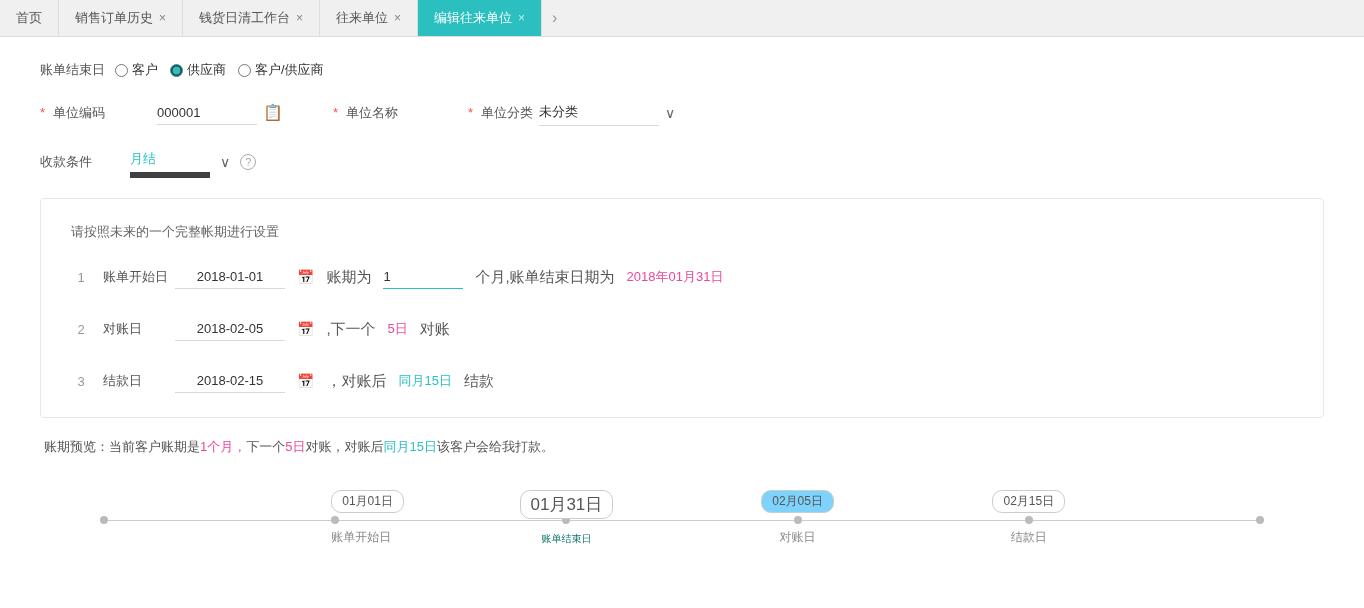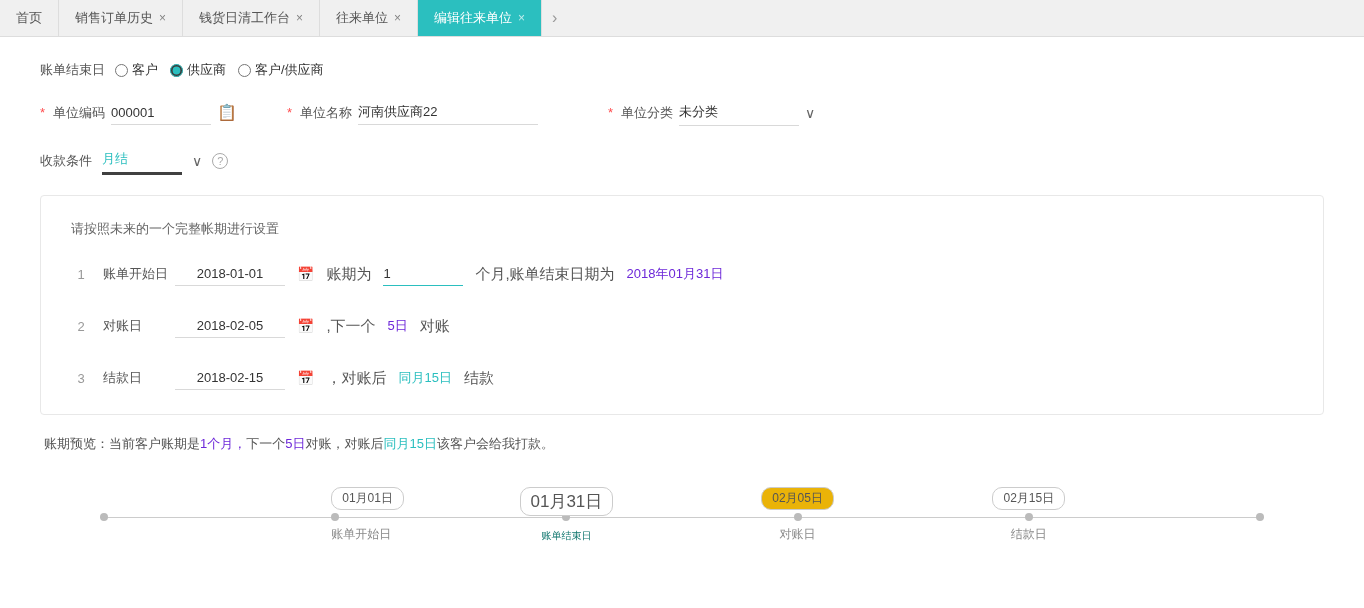--- a/index.html
+++ b/index.html
@@ -81,20 +81,21 @@
       accent-color: #2bbfbf;
     }
     .form-input {
       border: none;
       border-bottom: 1px solid #d9d9d9;
       padding: 4px 0;
       font-size: 13px;
       outline: none;
       color: #333;
       background: transparent;
+      margin-left: 46px;
     }
     .field-group {
       display: flex;
       align-items: center;
       gap: 6px;
       margin-right: 40px;
     }
     .calendar-icon {
       color: #2bbfbf;
       cursor: pointer;
@@ -183,21 +184,21 @@
       color: #333;
       background: transparent;
       width: 80px;
       text-align: left;
     }
     .row-desc {
       color: #555;
       font-size: 15px;
     }
     .highlight-orange {
-      color: #6d28d9;
+      color: #ec4899;
       font-weight: 500;
     }
     .highlight-teal {
       color: #2bbfbf;
       font-weight: 500;
     }
 
     
     .preview-text {
       color: #555;
@@ -260,35 +261,34 @@
   <div class="form-row">
     <div class="field-group">
       <span class="required-star">*</span>
       <span class="form-label">单位编码</span>
       <input type="text" class="form-input" style="width: 100px;" value="000001">
       <span class="calendar-icon">📋</span>
     </div>
     <div class="field-group" style="margin-right:60px;">
       <span class="required-star">*</span>
       <span class="form-label">单位名称</span>
-      <input type="text" class="form-input" style="width: 180px;" value="河南供应商22">
     </div>
     <div class="field-group">
       <span class="required-star">*</span>
       <span class="form-label">单位分类</span>
       <div class="select-field" style="min-width:120px;">
         <span>未分类</span>
       </div>
       <span class="dropdown-icon">∨</span>
     </div>
   </div>
 
   <div class="form-row">
     <span class="form-label">收款条件</span>
-    <div class="select-field" style="min-width:80px; border-bottom:3px solid #404040;">
+    <div class="select-field" style="min-width:80px; border-bottom:6px solid #404040;margin-left:28px;">
       <span class="select-value">月结</span>
     </div>
     <span class="dropdown-icon">∨</span>
     <span class="help-icon">?</span>
   </div>
 
   <div class="settings-box">
     <div class="settings-title">请按照未来的一个完整帐期进行设置</div>
 
     <div class="settings-row">
@@ -346,21 +346,21 @@
 
       <div style="display:flex;flex-direction:column;align-items:center;position:relative;z-index:2;">
         <div style="position:absolute;top:-26px;border:1px solid #ccc;border-radius:10px;padding:2px 10px;font-size:17px;color:#555;background:#fff;white-space:nowrap;">01月31日</div>
         <div style="width:8px;height:8px;border-radius:50%;background:#bbb;"></div>
         <div style="position:absolute;bottom:-22px;font-size:10px;color:#0f766e;white-space:nowrap;">账单结束日</div>
       </div>
 
       <div style="flex:1;"></div>
 
       <div style="display:flex;flex-direction:column;align-items:center;position:relative;z-index:2;">
-        <div style="position:absolute;top:-26px;border:1px solid #ccc;border-radius:10px;padding:2px 10px;font-size:12px;color:#555;background:#eab308;white-space:nowrap;">02月05日</div>
+        <div style="position:absolute;top:-26px;border:1px solid #ccc;border-radius:10px;padding:2px 10px;font-size:12px;color:#555;background:#7dd3fc;white-space:nowrap;">02月05日</div>
         <div style="width:8px;height:8px;border-radius:50%;background:#bbb;"></div>
         <div style="position:absolute;bottom:-22px;font-size:12px;color:#888;white-space:nowrap;">对账日</div>
       </div>
 
       <div style="flex:1;"></div>
 
       <div style="display:flex;flex-direction:column;align-items:center;position:relative;z-index:2;">
         <div style="position:absolute;top:-26px;border:1px solid #ccc;border-radius:10px;padding:2px 10px;font-size:12px;color:#555;background:#fff;white-space:nowrap;">02月15日</div>
         <div style="width:8px;height:8px;border-radius:50%;background:#bbb;"></div>
         <div style="position:absolute;bottom:-22px;font-size:12px;color:#888;white-space:nowrap;">结款日</div>

